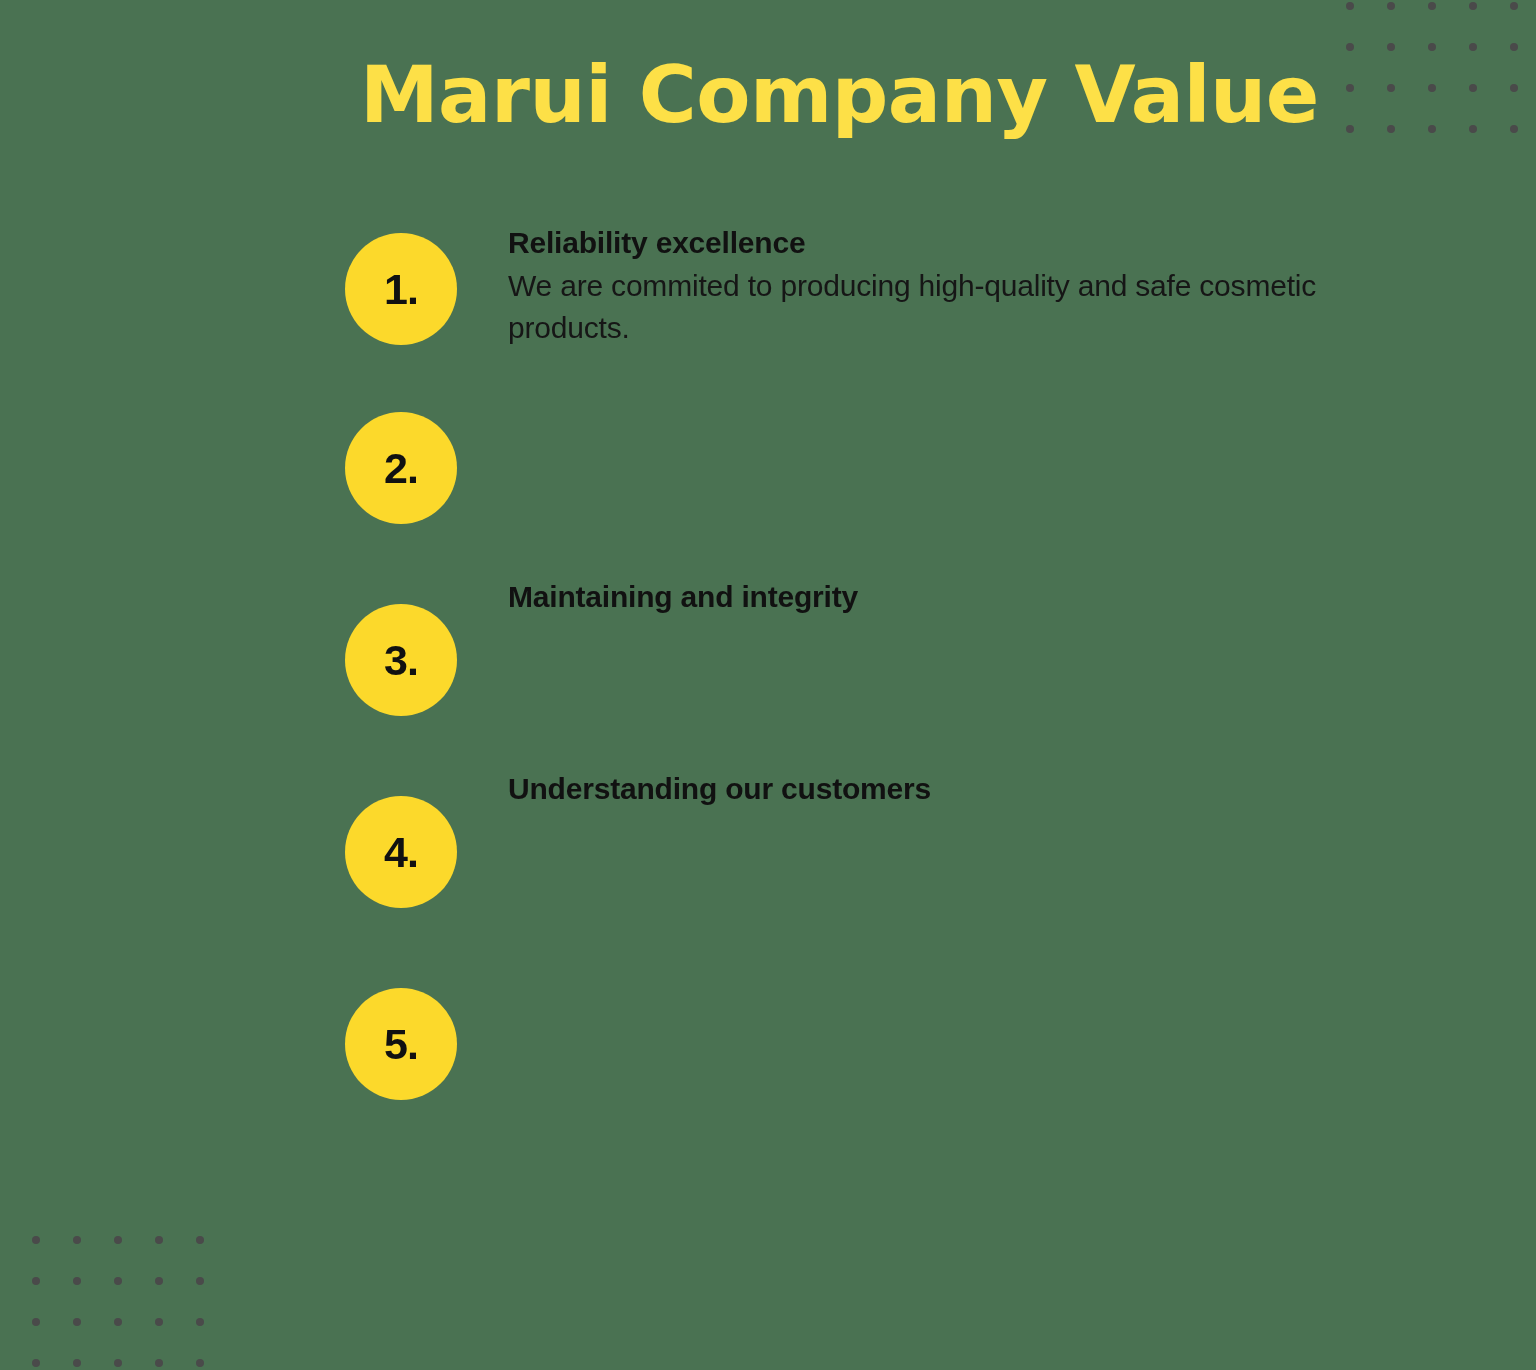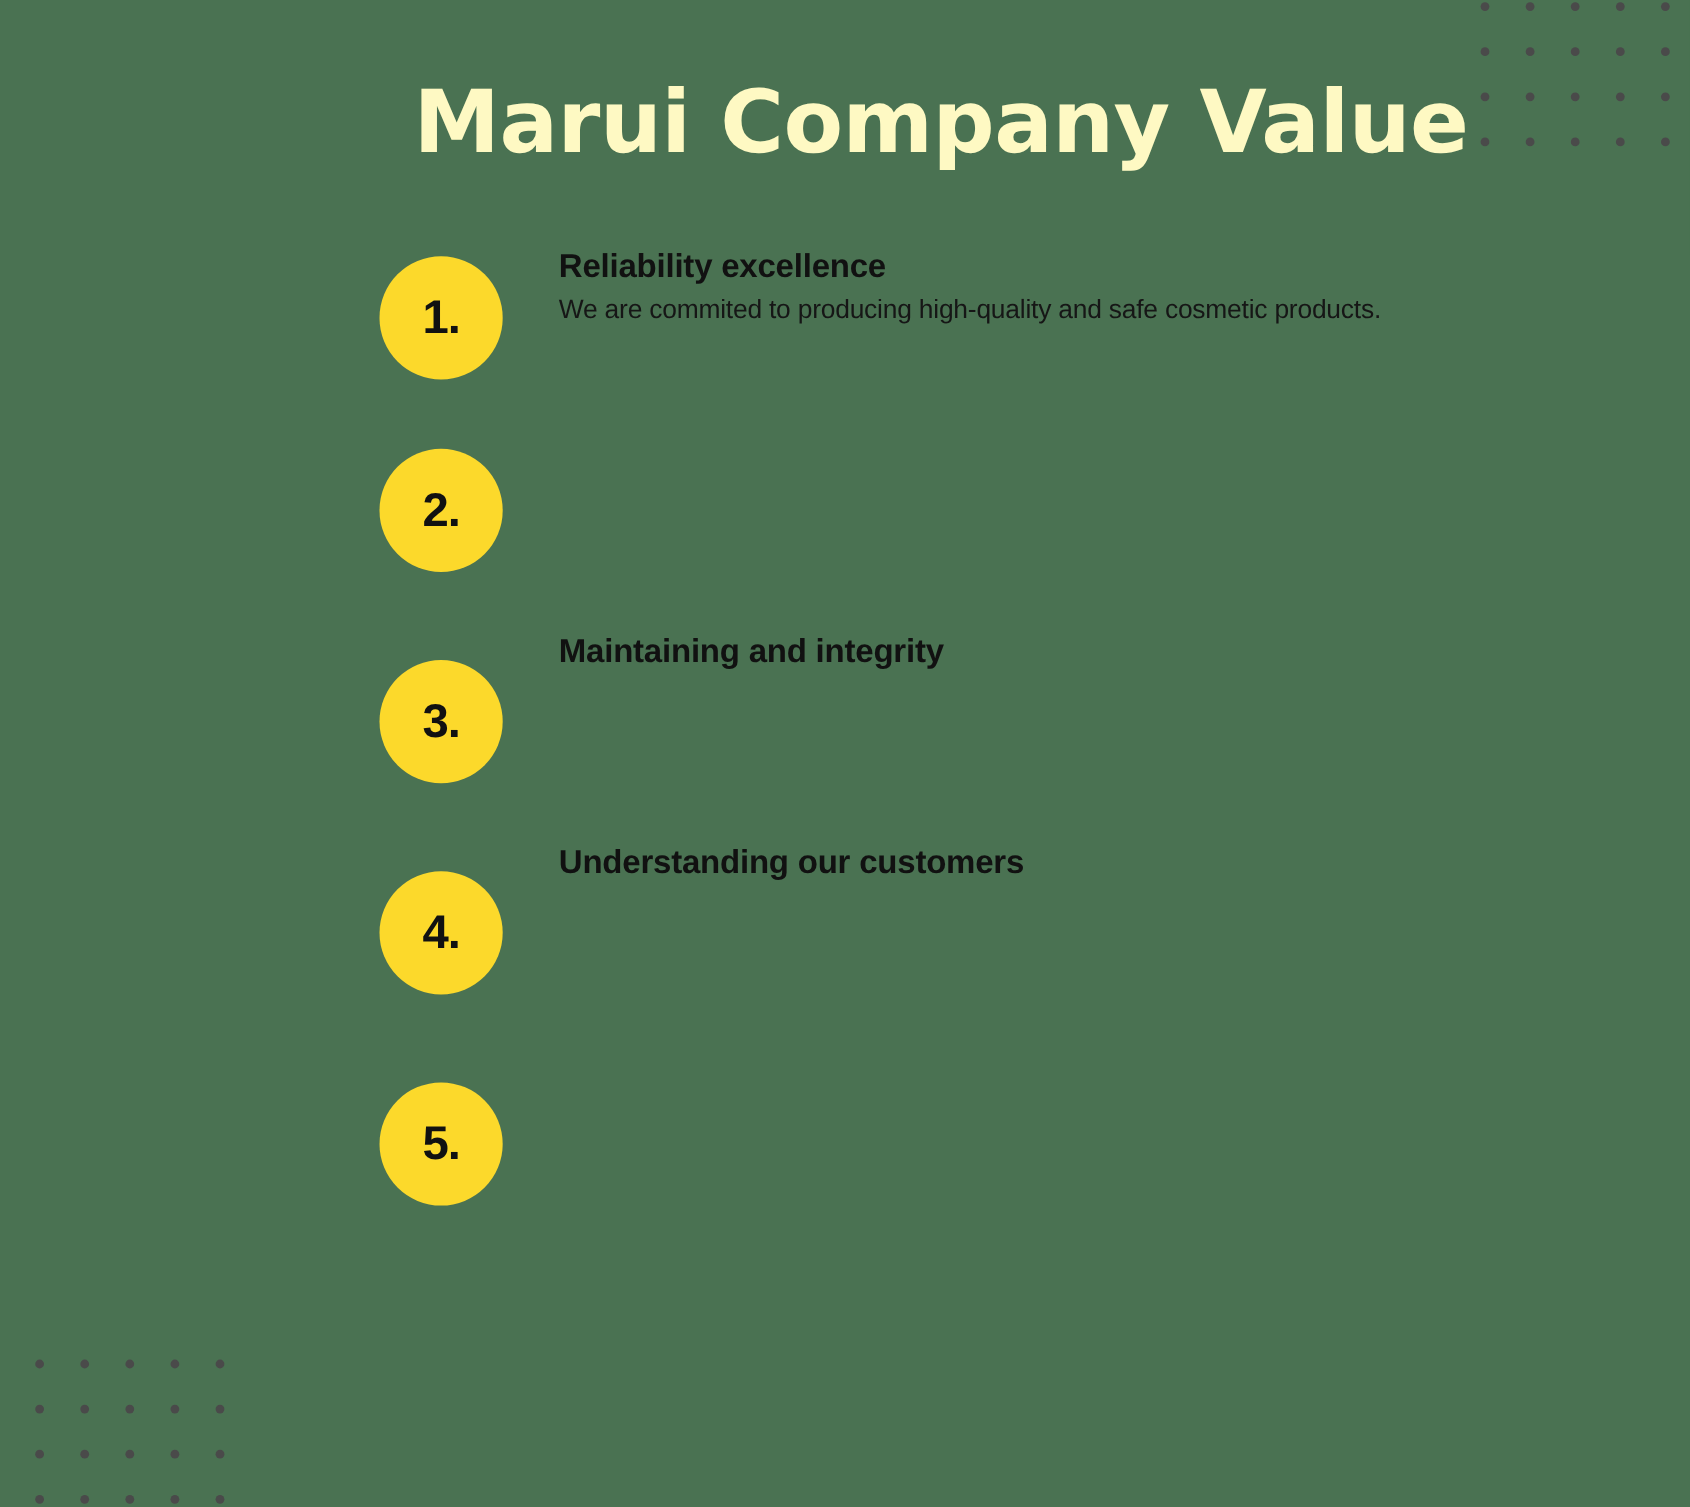--- a/index.html
+++ b/index.html
@@ -45,22 +45,22 @@
     top: 1236px;
     left: 32px;
   }
 
   
   .title {
     position: absolute;
     top: 56px;
     left: 360px;
     width: 830px;
-    margin: 16px;
-    color: #fef9c3;
+    margin: 0;
+    color: #fde047;
     font-size: 79px;
     line-height: 1;
     font-weight: 900;
     letter-spacing: -0.5px;
     font-family: "DejaVu Sans", sans-serif;
     white-space: nowrap;
   }
 
   
   .value-list {
@@ -105,21 +105,21 @@
   .value-heading {
     margin: 0 0 2px 0;
     font-size: 30px;
     line-height: 1.38;
     font-weight: 700;
     color: #111111;
     letter-spacing: -0.2px;
   }
   .value-desc {
     margin: 0;
-    font-size: 24px;
+    font-size: 30px;
     line-height: 1.40;
     font-weight: 400;
     color: #161616;
     letter-spacing: -0.2px;
   }
 
   
   .value-item[data-idx="0"] { margin-bottom: 48px; }
   .value-item[data-idx="1"] { margin-bottom: 48px; }
   .value-item[data-idx="2"] { margin-bottom: 48px; }

